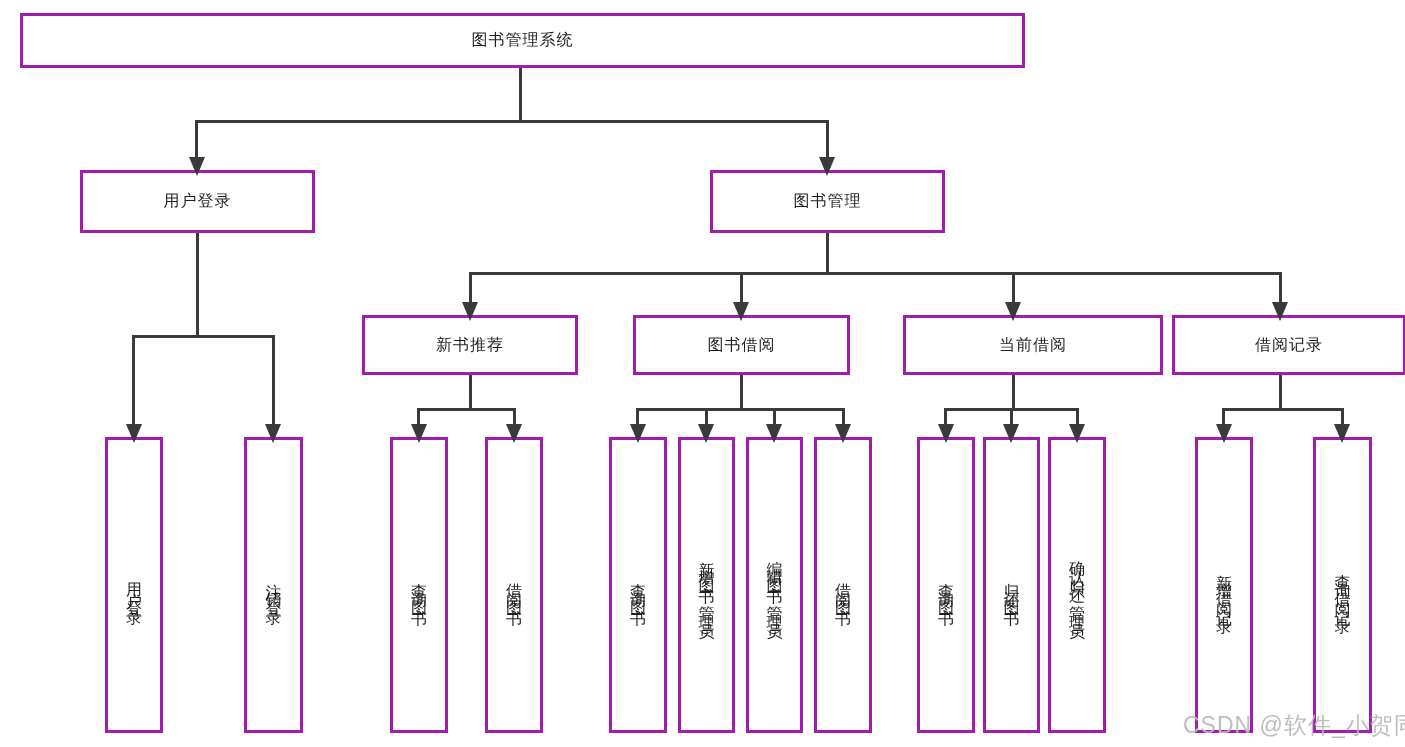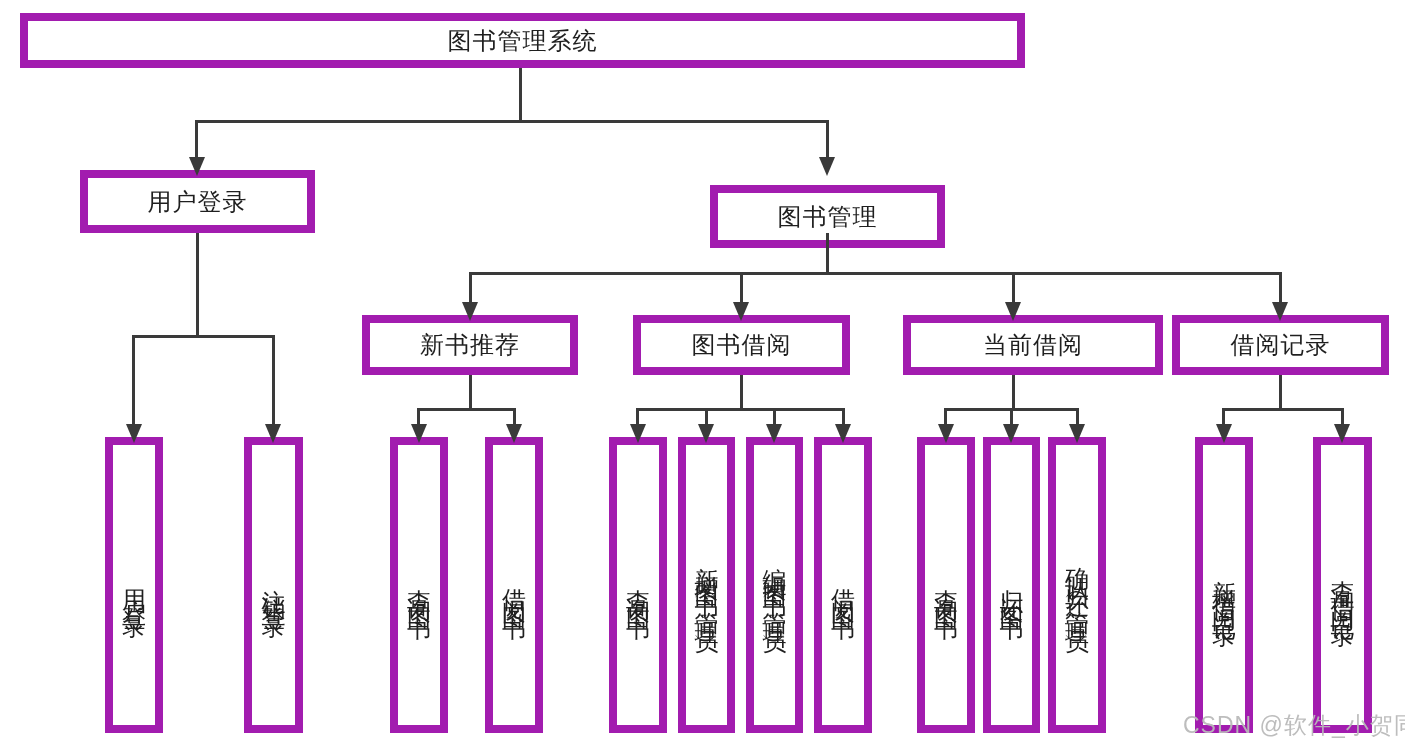--- a/index.html
+++ b/index.html
@@ -6,26 +6,26 @@
   #stage{
     position:relative;
     width:1405px;height:747px;
     background:#ffffff;
     font-family:"Liberation Sans","DejaVu Sans",sans-serif;
     overflow:hidden;
   }
   .box{
     position:absolute;
     box-sizing:border-box;
-    border:8px solid #a21caf;
+    border:3px solid #a21caf;
     background:#ffffff;
     display:flex;
     align-items:center;
     justify-content:center;
-    font-size:24px;
+    font-size:16px;
     color:#1f1f1f;
     letter-spacing:1px;
     white-space:nowrap;
   }
   .vbox{
     writing-mode:vertical-rl;
     text-orientation:mixed;
     letter-spacing:9px;
     line-height:1;
     white-space:normal;
@@ -52,26 +52,26 @@
   }
 </style>
 </head>
 <body>
 
 <div id="stage">
 
   <div class="box" style="left:20px;top:13px;width:1005px;height:55px">图书管理系统</div>
 
   <div class="box" style="left:80px;top:170px;width:235px;height:63px">用户登录</div>
-  <div class="box" style="left:710px;top:185px;width:235px;height:63px">图书管理</div>
+  <div class="box" style="left:710px;top:170px;width:235px;height:63px">图书管理</div>
 
   <div class="box" style="left:362px;top:315px;width:216px;height:60px">新书推荐</div>
   <div class="box" style="left:633px;top:315px;width:217px;height:60px">图书借阅</div>
   <div class="box" style="left:903px;top:315px;width:260px;height:60px">当前借阅</div>
-  <div class="box" style="left:1172px;top:315px;width:217px;height:60px">借阅记录</div>
+  <div class="box" style="left:1172px;top:315px;width:234px;height:60px">借阅记录</div>
 
   <div class="box vbox" style="left:105px;top:437px;width:58px;height:296px">用户登录</div>
   <div class="box vbox" style="left:244px;top:437px;width:59px;height:296px">注销登录</div>
 
   <div class="box vbox" style="left:390px;top:437px;width:58px;height:296px">查询图书</div>
   <div class="box vbox" style="left:485px;top:437px;width:58px;height:296px">借阅图书</div>
 
   <div class="box vbox" style="left:609px;top:437px;width:58px;height:296px">查询图书</div>
   <div class="box vbox" style="left:678px;top:437px;width:57px;height:296px">新增图书（管理员）</div>
   <div class="box vbox" style="left:746px;top:437px;width:57px;height:296px">编辑图书（管理员）</div>

